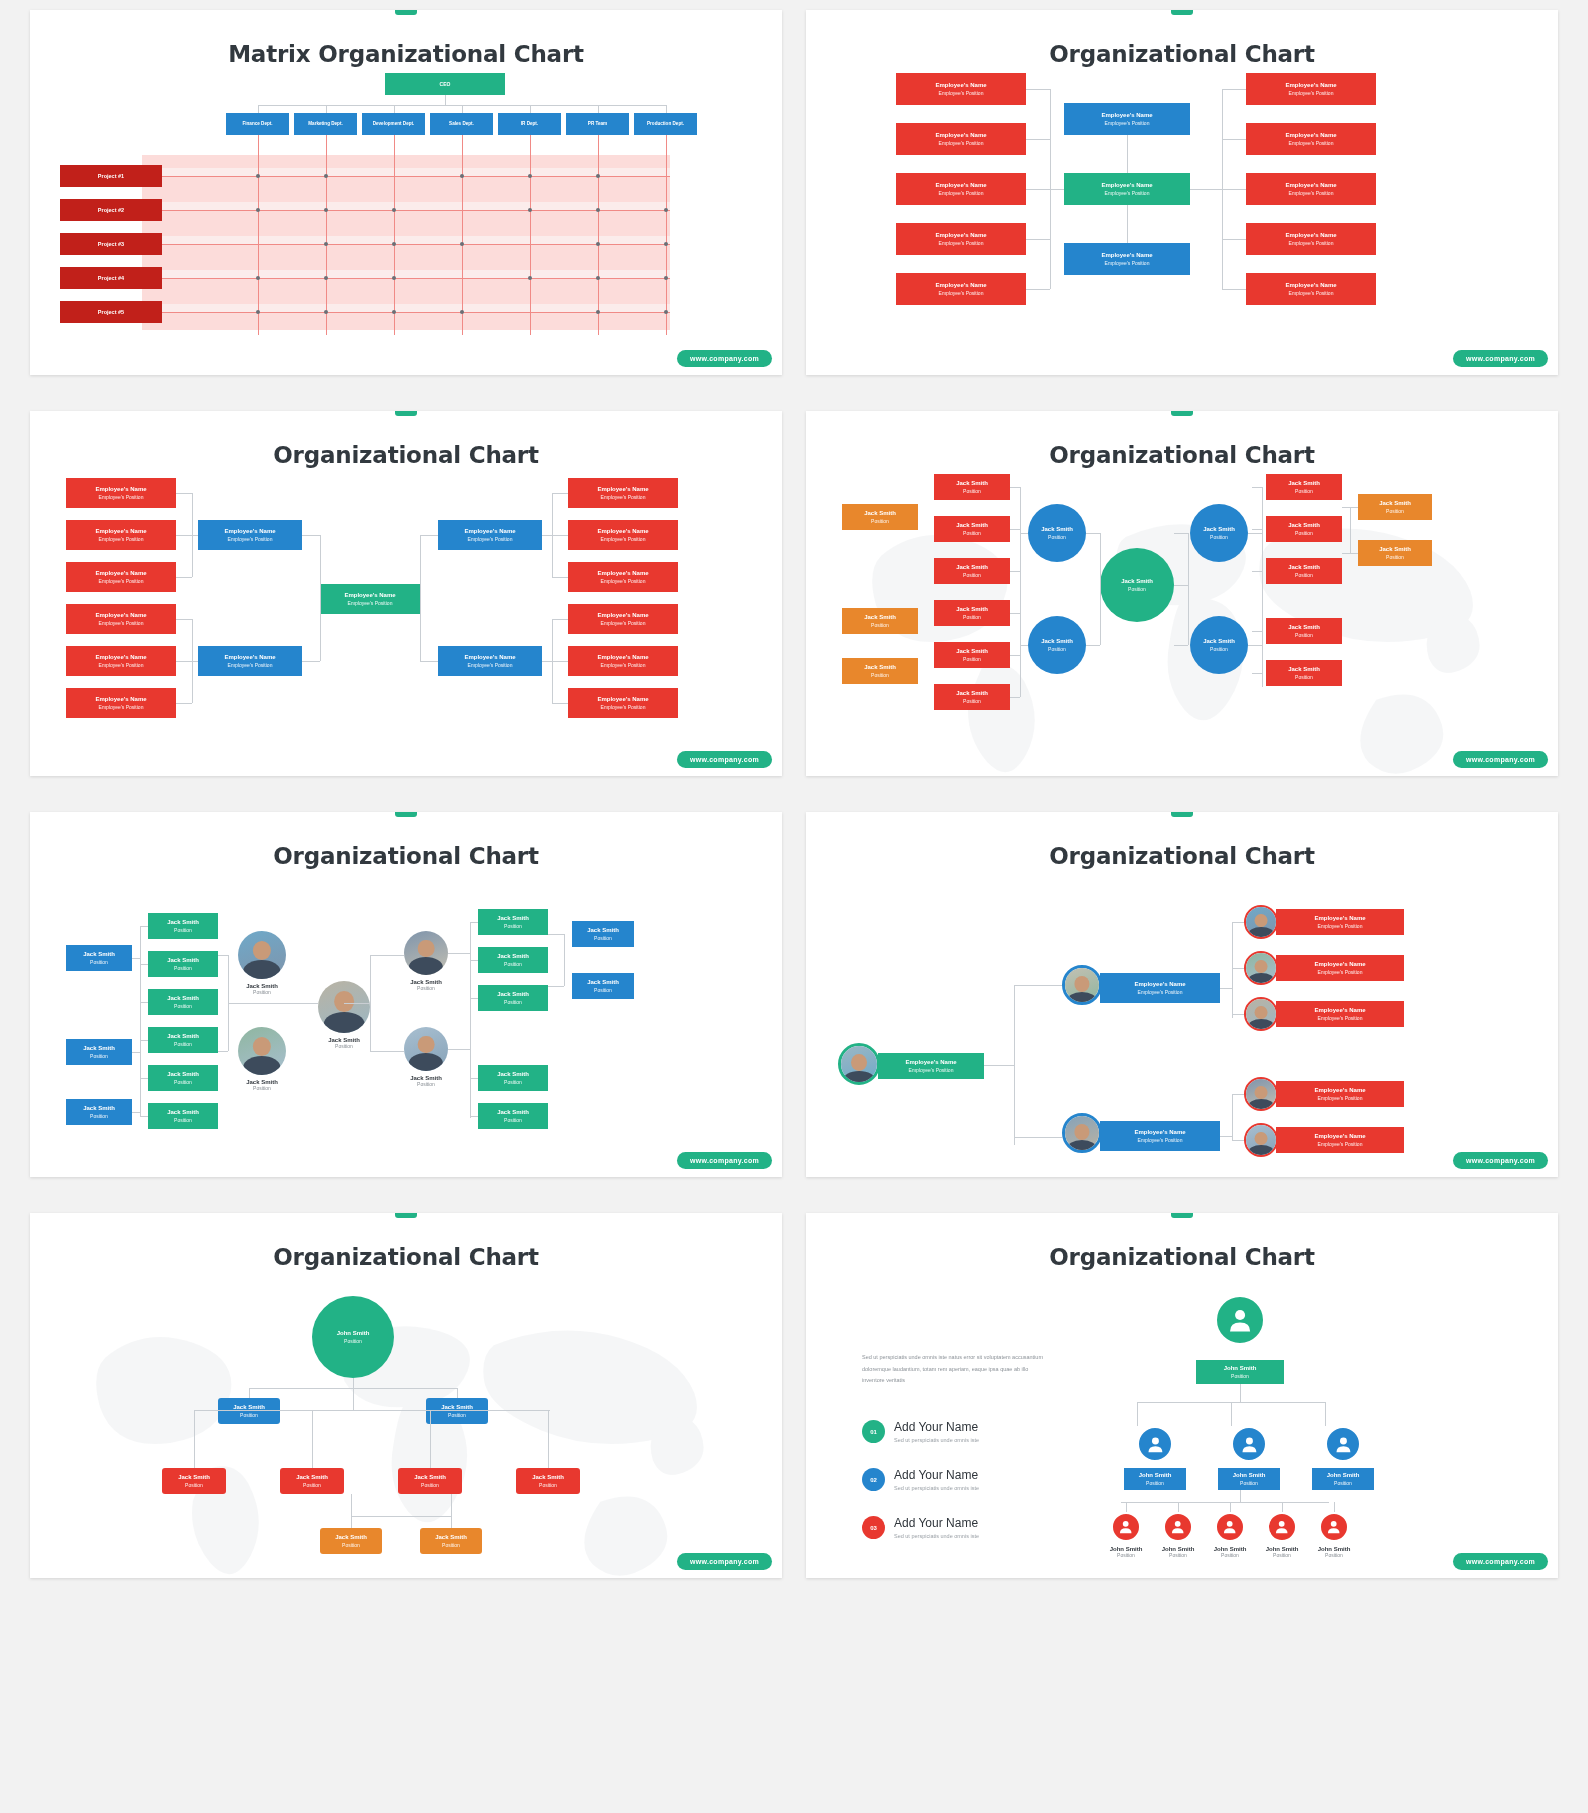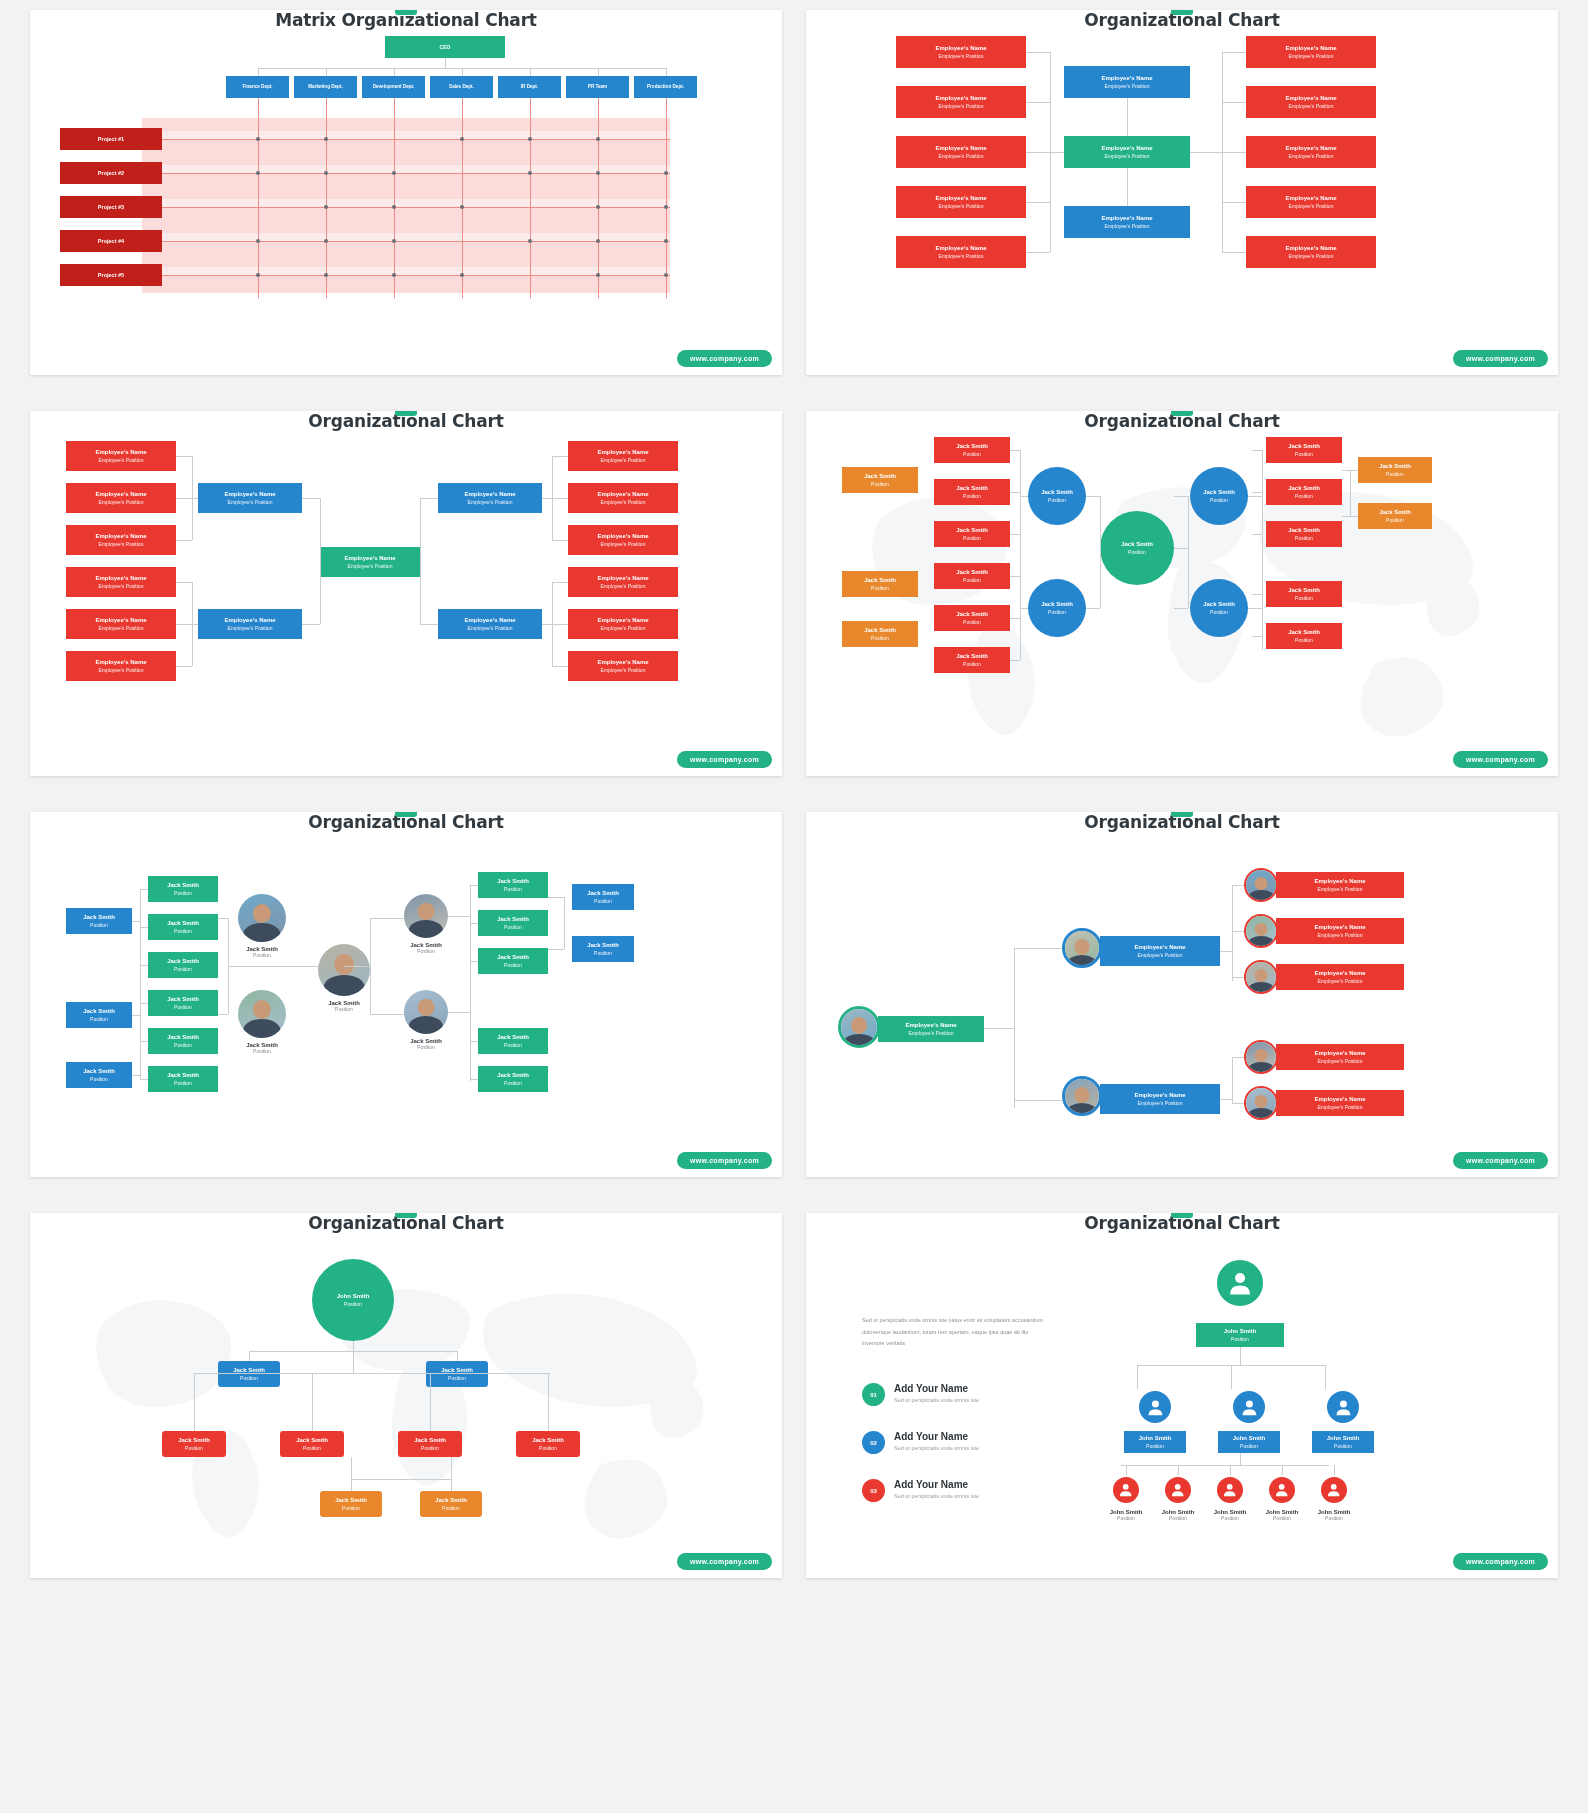--- a/index.html
+++ b/index.html
@@ -21,25 +21,26 @@
     height: 365px;
     box-shadow: 0 1px 3px rgba(0,0,0,.13);
     overflow: hidden;
   }
   .accent-tab {
     position: absolute; top: 0; left: 50%; transform: translateX(-50%);
     width: 22px; height: 5px; background: #22b286; border-radius: 0 0 3px 3px;
   }
   .slide-title {
     text-align: center;
-    font-size: 17px;
+    font-size: 23px;
     font-weight: bold;
     color: #32393f;
     letter-spacing: -0.2px;
     font-family: "DejaVu Sans", sans-serif;
+    margin-top: 31px;
   }
   .badge {
     position: absolute; right: 10px; bottom: 8px;
     background: #22b286; color: #fff;
     font-size: 7px; font-weight: bold;
     padding: 5px 13px 5px 13px;
     border-radius: 11px;
     letter-spacing: .3px;
   }
   .canvas { position: relative; width: 100%; height: 300px; }
@@ -90,21 +91,21 @@
   .cap .ps { font-size: 5px; color: #888e94; white-space: nowrap;}
 
   
   .legend-para { position: absolute; font-size: 5.5px; color: #8d9399; line-height: 2.1; width: 190px; }
   .legend-item { position: absolute; display: flex; align-items: flex-start; gap: 9px; }
   .legend-num {
     width: 23px; height: 23px; border-radius: 50%;
     display: flex; align-items: center; justify-content: center;
     color: #fff; font-size: 6px; font-weight: bold; flex: 0 0 auto;
   }
-  .legend-txt .t { font-size: 10px; font-weight: bold; color: #2f353b; }
+  .legend-txt .t { font-size: 12px; font-weight: normal; color: #2f353b; }
   .legend-txt .d { font-size: 5.5px; color: #9aa0a6; margin-top: 3px; }
 
   .person-icon { position: absolute; border-radius: 50%; display:flex; align-items:center; justify-content:center; }
   .person-icon svg { display:block; }
 </style>
 </head>
 <body>
 
 <div class="page">
 <div class="grid">

